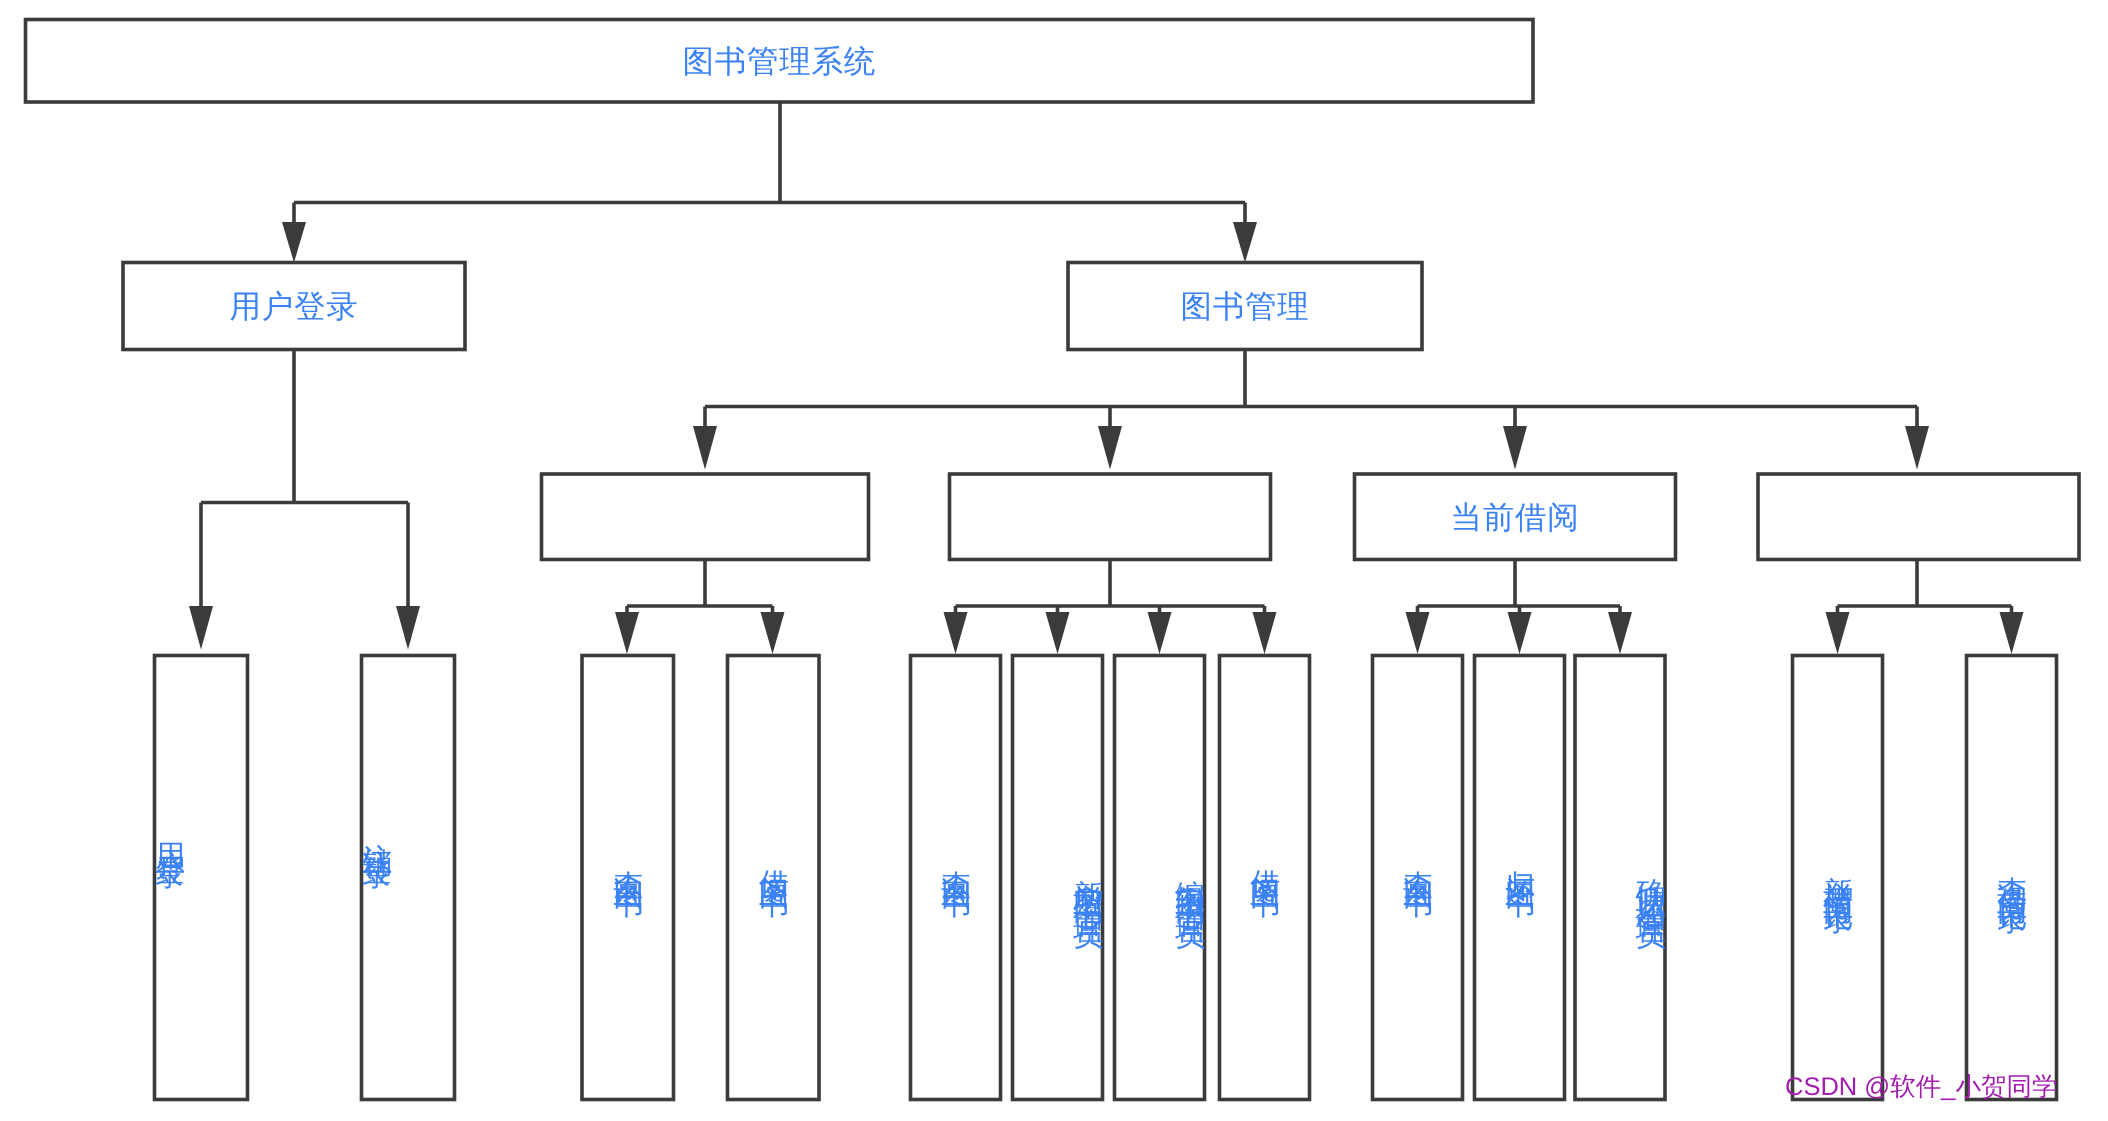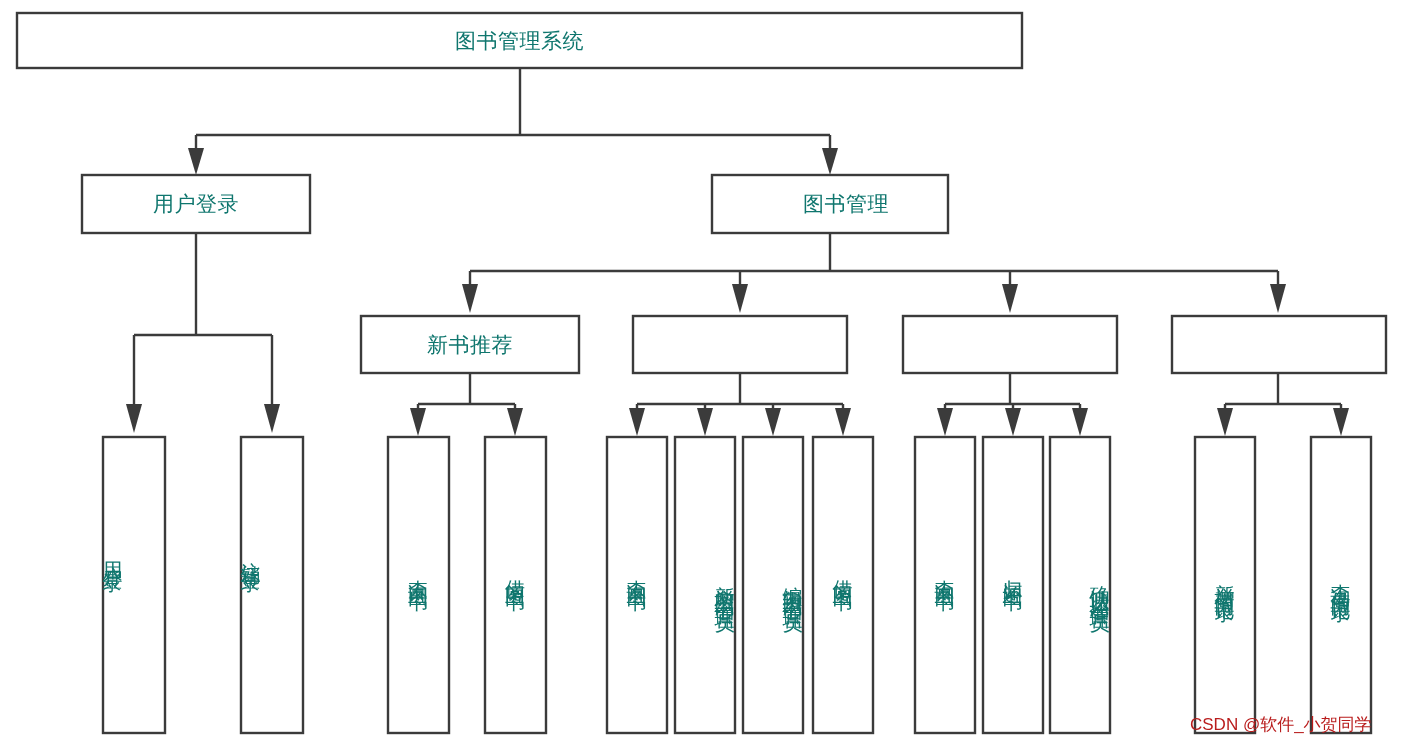--- a/index.html
+++ b/index.html
@@ -36,21 +36,21 @@
     stroke-width: 2.4;
     fill: none;
     stroke-linecap: butt;
   }
   .arrow-head {
     fill: #3b3b3b;
     stroke: none;
   }
   .node-label {
     position: absolute;
-    color: #0f766e;
+    color: #3b82f6;
     font-family: "Liberation Sans", "DejaVu Sans", sans-serif;
     pointer-events: none;
     white-space: pre;
   }
   .label-h {
     
     display: flex;
     align-items: center;
     justify-content: center;
     font-size: 21px;
@@ -64,21 +64,21 @@
     justify-content: center;
     font-size: 20px;
     letter-spacing: 4px;
     line-height: 1;
   }
   .label-v.align-center { align-items: center; }
   .label-v.align-end    { align-items: flex-end; }
   .label-v.align-start  { align-items: flex-start; }
   .watermark {
     position: absolute;
-    color: #b91c1c;
+    color: #a21caf;
     font-size: 17px;
     font-family: "Liberation Sans", "DejaVu Sans", sans-serif;
     white-space: pre;
     pointer-events: none;
   }
 </style>
 </head>
 <body>
 
 <div id="diagram-root">
@@ -174,23 +174,23 @@
       <rect class="node-rect" x="1050" y="437" width="60" height="296"></rect>
 
       <rect class="node-rect" x="1195" y="437" width="60" height="296"></rect>
       <rect class="node-rect" x="1311" y="437" width="60" height="296"></rect>
     </g>
   </svg>
 
   <div class="node-label label-h" style="left:17px; top:13px; width:1005px; height:55px;">图书管理系统</div>
 
   <div class="node-label label-h" style="left:82px; top:175px; width:228px; height:58px;">用户登录</div>
-  <div class="node-label label-h" style="left:712px; top:175px; width:236px; height:58px;padding-left:16px;">图书管理</div>
-
-  <div class="node-label label-h" style="left:361px; top:316px; width:218px; height:57px;">新书推荐</div>
+  <div class="node-label label-h" style="left:712px; top:175px; width:236px; height:58px;">图书管理</div>
+
+  <div class="node-label label-h" style="left:903px; top:316px; width:214px; height:57px;">当前借阅</div>
 
   <div class="node-label label-v align-end" style="left:103px; top:437px; width:62px; height:296px; padding-bottom:62px; box-sizing:border-box;">用户登录</div>
   <div class="node-label label-v align-end" style="left:241px; top:437px; width:62px; height:296px; padding-bottom:62px; box-sizing:border-box;">注销登录</div>
 
   <div class="node-label label-v align-center" style="left:388px; top:437px; width:61px; height:296px; padding-bottom:26px; box-sizing:border-box;">查询图书</div>
   <div class="node-label label-v align-center" style="left:485px; top:437px; width:61px; height:296px; padding-bottom:26px; box-sizing:border-box;">借阅图书</div>
 
   <div class="node-label label-v align-center" style="left:607px; top:437px; width:60px; height:296px; padding-bottom:26px; box-sizing:border-box;">查询图书</div>
   <div class="node-label label-v align-start" style="left:675px; top:437px; width:60px; height:296px; padding-top:6px; box-sizing:border-box;">新增图书（管理员）</div>
   <div class="node-label label-v align-start" style="left:743px; top:437px; width:60px; height:296px; padding-top:6px; box-sizing:border-box;">编辑图书（管理员）</div>

